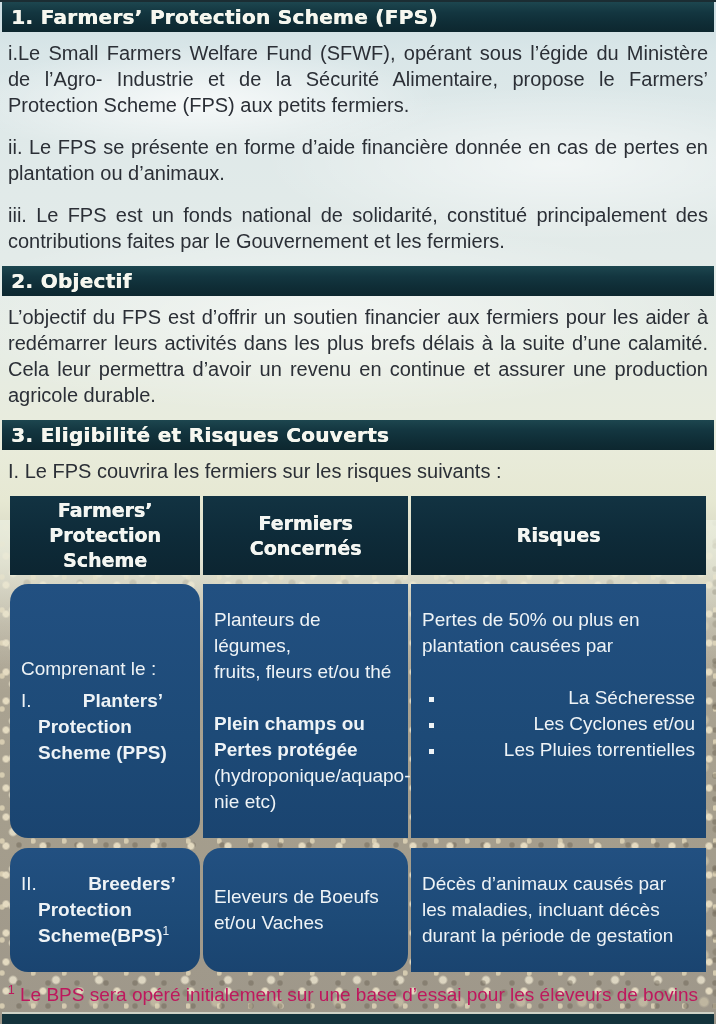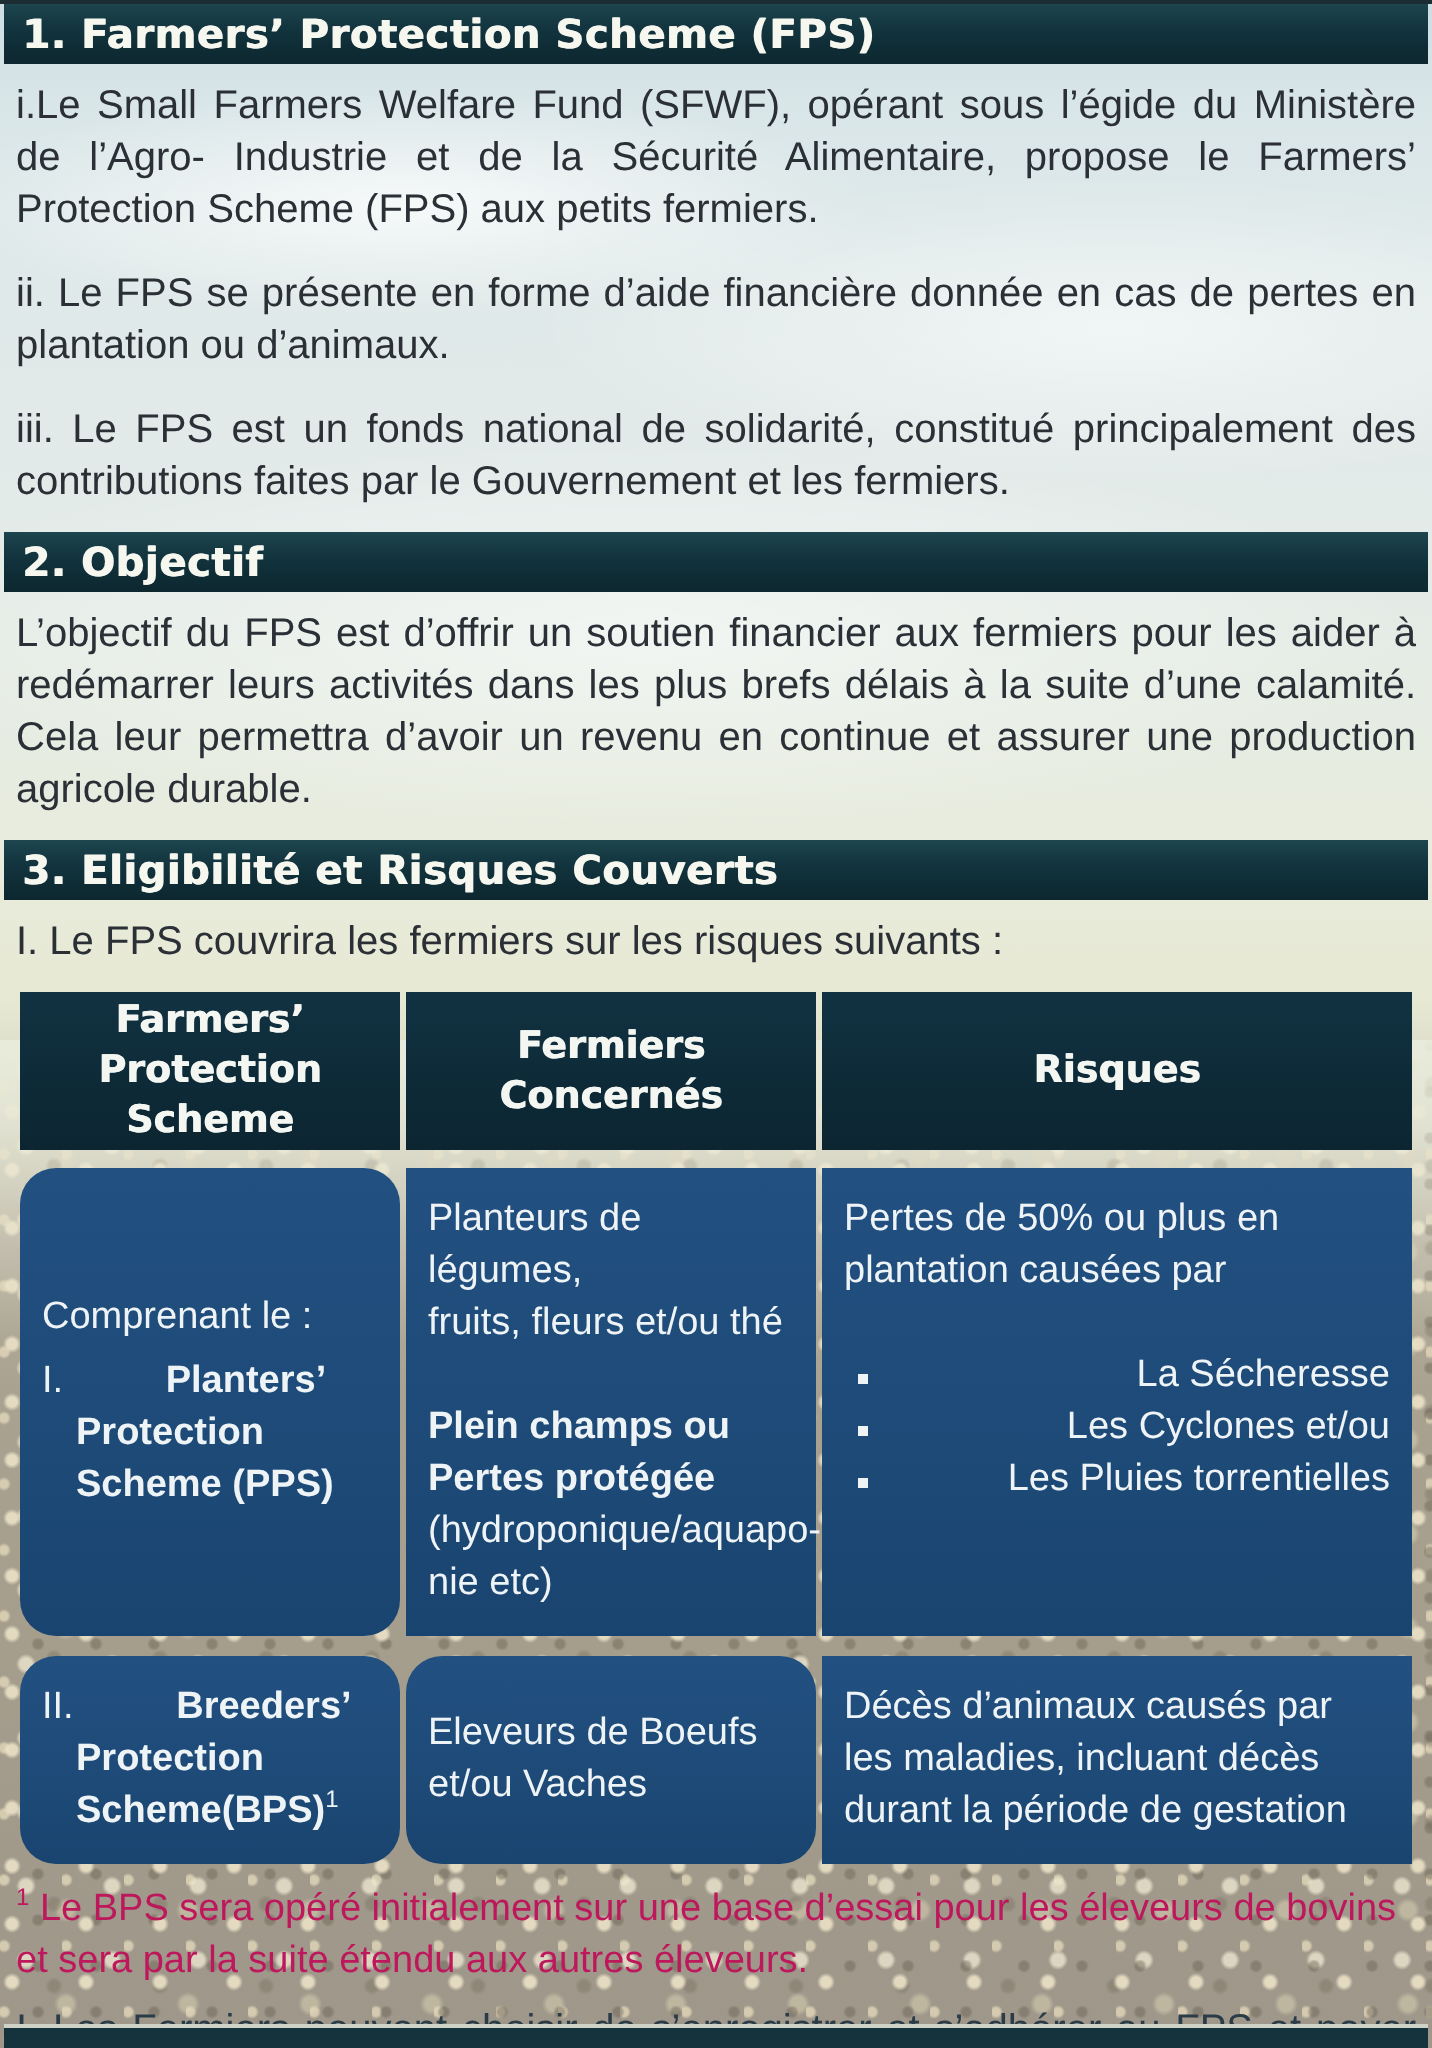--- a/index.html
+++ b/index.html
@@ -67,21 +67,21 @@
   .trow.r1 { margin-bottom:10px; }
   .hcell {
     background:linear-gradient(180deg,#123342 0%, #0e2b39 50%, #0c2531 100%);
     min-height:64px; display:flex; align-items:center; justify-content:center; text-align:center;
     color:#f4f6f2; font-family:"DejaVu Sans", sans-serif; font-weight:bold; font-size:19px;
     line-height:25px; padding:2px 6px; box-sizing:border-box; text-shadow:0.4px 0 0 currentColor;
   }
   .cell {
     background:linear-gradient(180deg,#225081 0%, #1d4a77 60%, #1a4470 100%);
     color:#eef3f6; font-size:19px; line-height:26px;
-    padding:13px 11px; box-sizing:border-box;
+    padding:23px 11px; box-sizing:border-box;
   }
   .trow.r1 .cell { min-height:196px; }
   .trow.r2 .cell { min-height:96px; }
   .cell.vcenter { display:flex; flex-direction:column; justify-content:center;border-radius:18px; }
   .pre { white-space:pre-line; }
   .hang { padding-left:17px; text-indent:-17px; }
   .hang .num { font-weight:normal; }
   .hang b { font-weight:bold;margin-left:46px; }
   .spacer26 { height:26px; }
   .bullets { margin-top:26px; }

